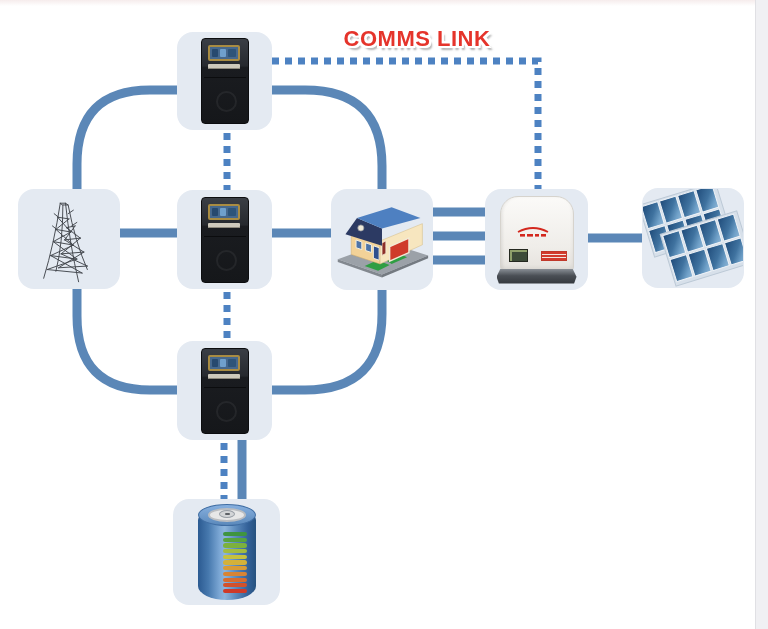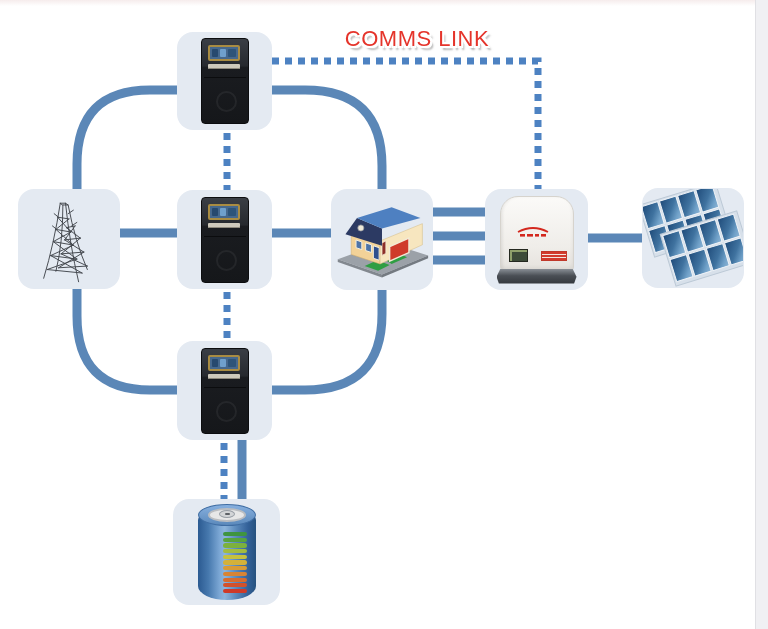--- a/index.html
+++ b/index.html
@@ -18,21 +18,21 @@
         border-radius:16px;display:flex;align-items:center;justify-content:center;}
   .n-grid{left:18px;top:189px;width:102px;height:100px;}
   .n-inv1{left:177px;top:32px;width:95px;height:98px;}
   .n-inv2{left:177px;top:190px;width:95px;height:99px;}
   .n-inv3{left:177px;top:341px;width:95px;height:99px;}
   .n-house{left:331px;top:189px;width:102px;height:101px;}
   .n-fronius{left:485px;top:189px;width:103px;height:101px;}
   .n-solar{left:642px;top:188px;width:102px;height:100px;}
   .n-battery{left:173px;top:499px;width:107px;height:106px;}
   .comms-label{position:absolute;left:298px;top:26px;width:238px;z-index:3;
-    text-align:center;font-size:22px;font-weight:400;letter-spacing:.5px;
+    text-align:center;font-size:22px;font-weight:700;letter-spacing:.5px;
     color:var(--comms-label-color,#e5342b);
     text-shadow:-2px -2px 0 #fff,2px -2px 0 #fff,-2px 2px 0 #fff,2px 2px 0 #fff,
                  0 -2px 0 #fff,0 2px 0 #fff,-2px 0 0 #fff,2px 0 0 #fff,
                  3px 4px 2px rgba(110,110,110,.55);}
   
   .inv-unit{position:relative;width:46px;height:84px;border-radius:4px;border:1px solid #0c0d0f;
     background:linear-gradient(180deg,#3a3e45 0%,#26292e 32%,#1a1c20 34%,#15171a 100%);}
   .inv-screen{position:absolute;left:6px;top:6px;width:32px;height:16px;border-radius:2px;
     background:#46688d;border:2px solid #a98c42;display:flex;gap:2px;padding:2px;box-sizing:border-box;}
   .scr-blk{display:block;height:100%;border-radius:1px;}

